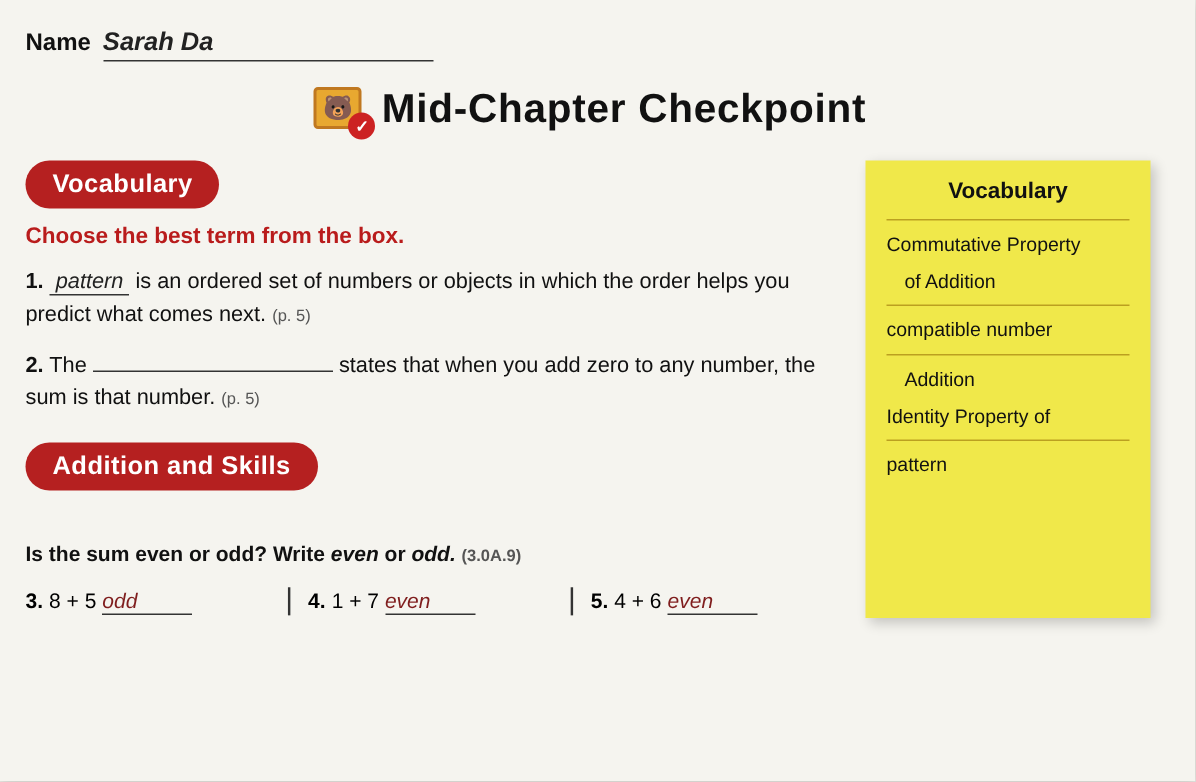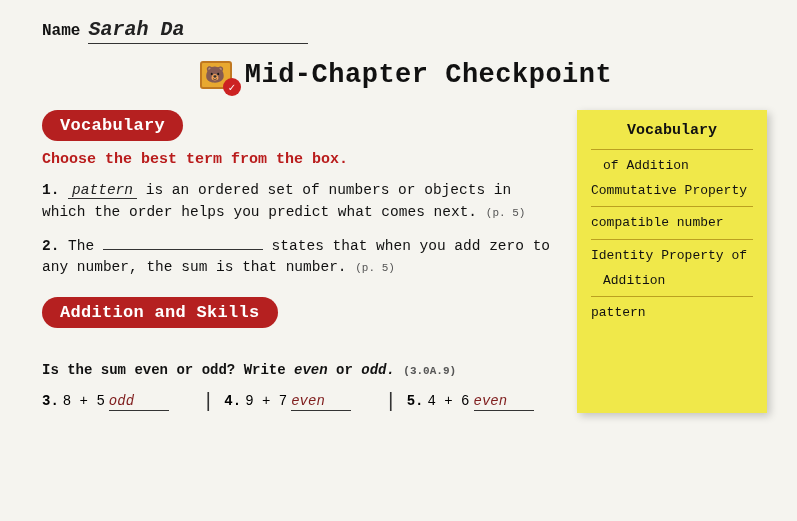--- a/index.html
+++ b/index.html
@@ -11,43 +11,42 @@
       align-items: center;
       min-height: 100vh;
       font-family: Arial, sans-serif;
     }
 
     .page {
       width: 797px;
       min-height: 521px;
       background: #f5f4ef;
       position: relative;
-      padding: 18px 30px 20px 42px;
+      padding: 18px 30px 20px 17px;
       box-shadow: 0 2px 8px rgba(0,0,0,0.3);
-      font-family: Liberation Mono, monospace;
     }
 
     
     .name-row {
       display: flex;
       align-items: baseline;
       margin-bottom: 14px;
       font-size: 16px;
       font-weight: bold;
     }
 
     .name-label {
       font-size: 16px;
       font-weight: bold;
       margin-right: 8px;
       color: #111;
     }
 
     .name-value {
-      font-size: 20px;
+      font-size: 17px;
       font-style: italic;
       border-bottom: 1.5px solid #333;
       min-width: 220px;
       padding-bottom: 2px;
       color: #222;
     }
 
     
     .title-row {
       display: flex;
@@ -316,46 +315,46 @@
           <div class="problem">
             <span class="problem-label">3.</span>
             <span class="problem-expr">8 + 5</span>
             <span class="problem-answer">odd</span>
           </div>
 
           <span class="problem-divider">|</span>
 
           <div class="problem">
             <span class="problem-label">4.</span>
-            <span class="problem-expr">9 + 7</span>
+            <span class="problem-expr">1 + 7</span>
             <span class="problem-answer">even</span>
           </div>
 
           <span class="problem-divider">|</span>
 
           <div class="problem">
             <span class="problem-label">5.</span>
             <span class="problem-expr">4 + 6</span>
             <span class="problem-answer">even</span>
           </div>
 
         </div>
       </div>
 
     </div>
 
     <div class="sticky-note">
       <div class="sticky-title">Vocabulary</div>
       <div class="sticky-divider"></div>
+      <div class="sticky-item">Commutative Property</div>
       <div class="sticky-item sticky-item-indent">of Addition</div>
-      <div class="sticky-item">Commutative Property</div>
       <div class="sticky-divider"></div>
       <div class="sticky-item">compatible number</div>
       <div class="sticky-divider"></div>
+      <div class="sticky-item sticky-item-indent">Addition</div>
       <div class="sticky-item">Identity Property of</div>
-      <div class="sticky-item sticky-item-indent">Addition</div>
       <div class="sticky-divider"></div>
       <div class="sticky-item">pattern</div>
     </div>
 
   </div>
 
 </div>
 
 </body></html>

